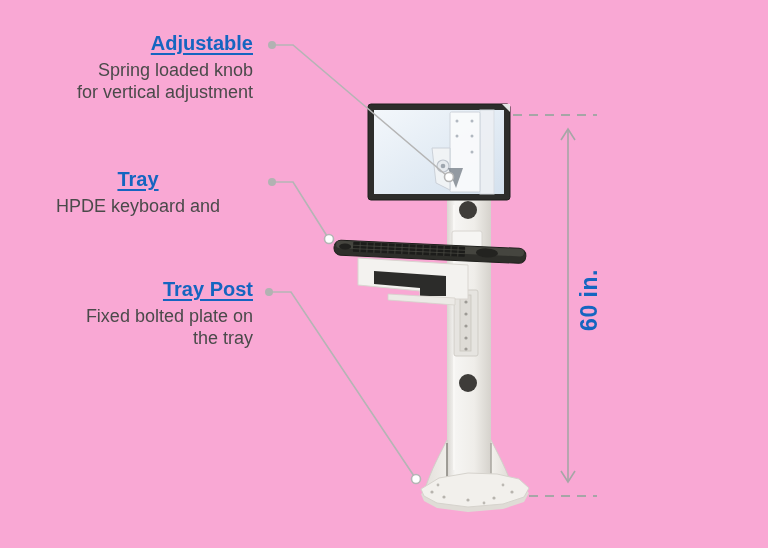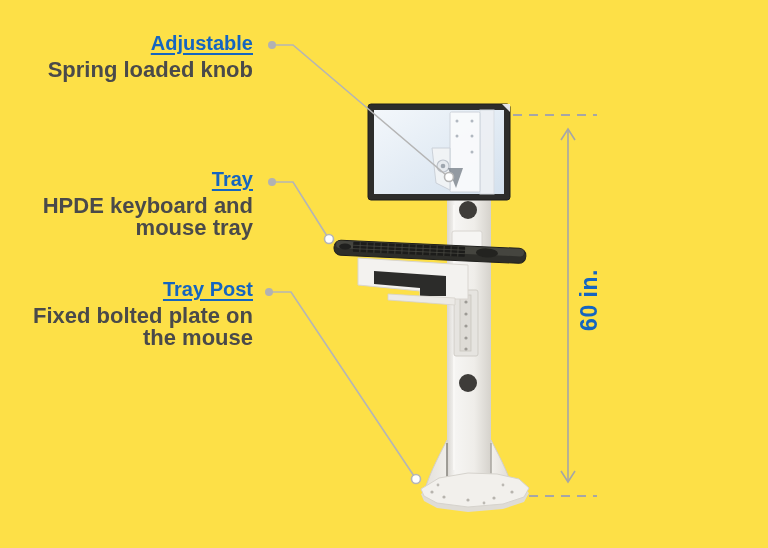--- a/index.html
+++ b/index.html
@@ -4,37 +4,37 @@
 <style>
   :root{
     --accent:#1565c0;
     --text:#4a4a4a;
     --leader:#b5b5b5;
     --dimension:#a6a6a6;
   }
   *{box-sizing:border-box;margin:0;padding:0;}
   body{background:#ffffff;font-family:"Liberation Sans",sans-serif;}
   .stage{
-    position:relative;width:768px;height:548px;background:#fde047;overflow:hidden;
+    position:relative;width:768px;height:548px;background:#f9a8d4;overflow:hidden;
   }
   .art{position:absolute;left:0;top:0;}
   .callout{position:absolute;width:230px;text-align:right;}
   .c1{top:33px;right:515px;}
-  .c2{top:169px;right:515px;}
+  .c2{top:169px;right:515px;text-align:center;}
   .c3{top:279px;right:515px;}
   .callout-title-line{
     font-size:20px;font-weight:700;color:var(--accent);
     line-height:21px;
     text-decoration:underline;
     text-decoration-thickness:2px;
     text-underline-offset:3px;
   }
   .callout-title{margin-bottom:5px;}
   .callout-desc-line{
-    font-size:22px;font-weight:700;color:var(--text);line-height:22px;
+    font-size:18px;font-weight:400;color:var(--text);line-height:22px;
   }
   .dim-label{
     position:absolute;left:554px;top:287px;width:70px;height:26px;
     text-align:center;
     font-size:23px;font-weight:700;color:var(--accent);
     transform:rotate(-90deg);
     letter-spacing:0.5px;
     white-space:nowrap;
   }
 </style>
@@ -156,33 +156,33 @@
       <path d="M561,140 L568,129 L575,140" stroke="#a6a6a6" stroke-width="1.6" fill="none"></path>
       <path d="M561,471 L568,482 L575,471" stroke="#a6a6a6" stroke-width="1.6" fill="none"></path>
     </g>
   </svg>
 
   <div class="callout c1">
     <div class="callout-title">
       <div class="callout-title-line">Adjustable</div>
     </div>
     <div class="callout-desc-line">Spring loaded knob</div>
+    <div class="callout-desc-line">for vertical adjustment</div>
   </div>
 
   <div class="callout c2">
     <div class="callout-title">
       <div class="callout-title-line">Tray</div>
     </div>
     <div class="callout-desc-line">HPDE keyboard and</div>
-    <div class="callout-desc-line">mouse tray</div>
   </div>
 
   <div class="callout c3">
     <div class="callout-title">
       <div class="callout-title-line">Tray Post</div>
     </div>
     <div class="callout-desc-line">Fixed bolted plate on</div>
-    <div class="callout-desc-line">the mouse</div>
+    <div class="callout-desc-line">the tray</div>
   </div>
 
   <div class="dim-label">60 in.</div>
 
 </div>
 
 </body></html>

